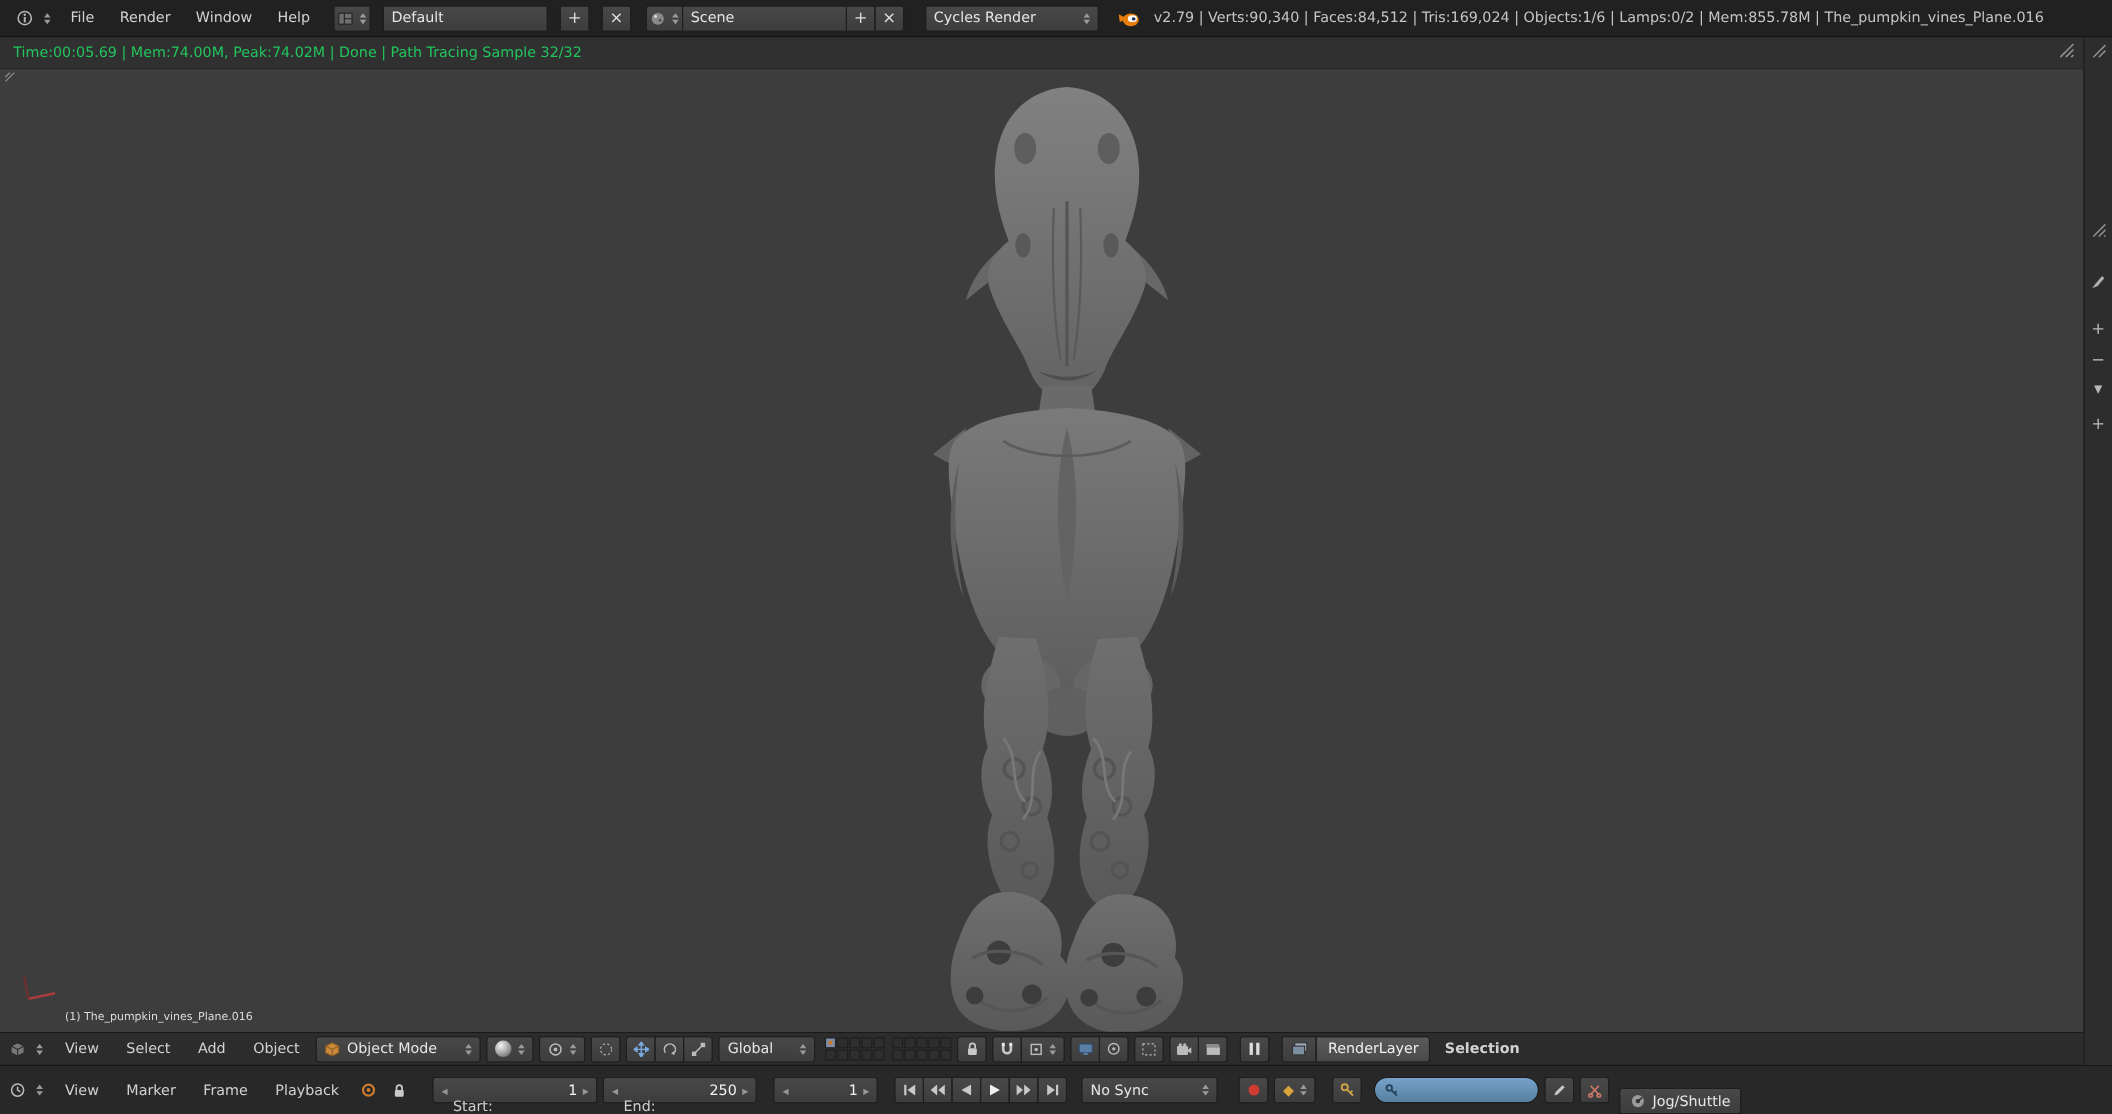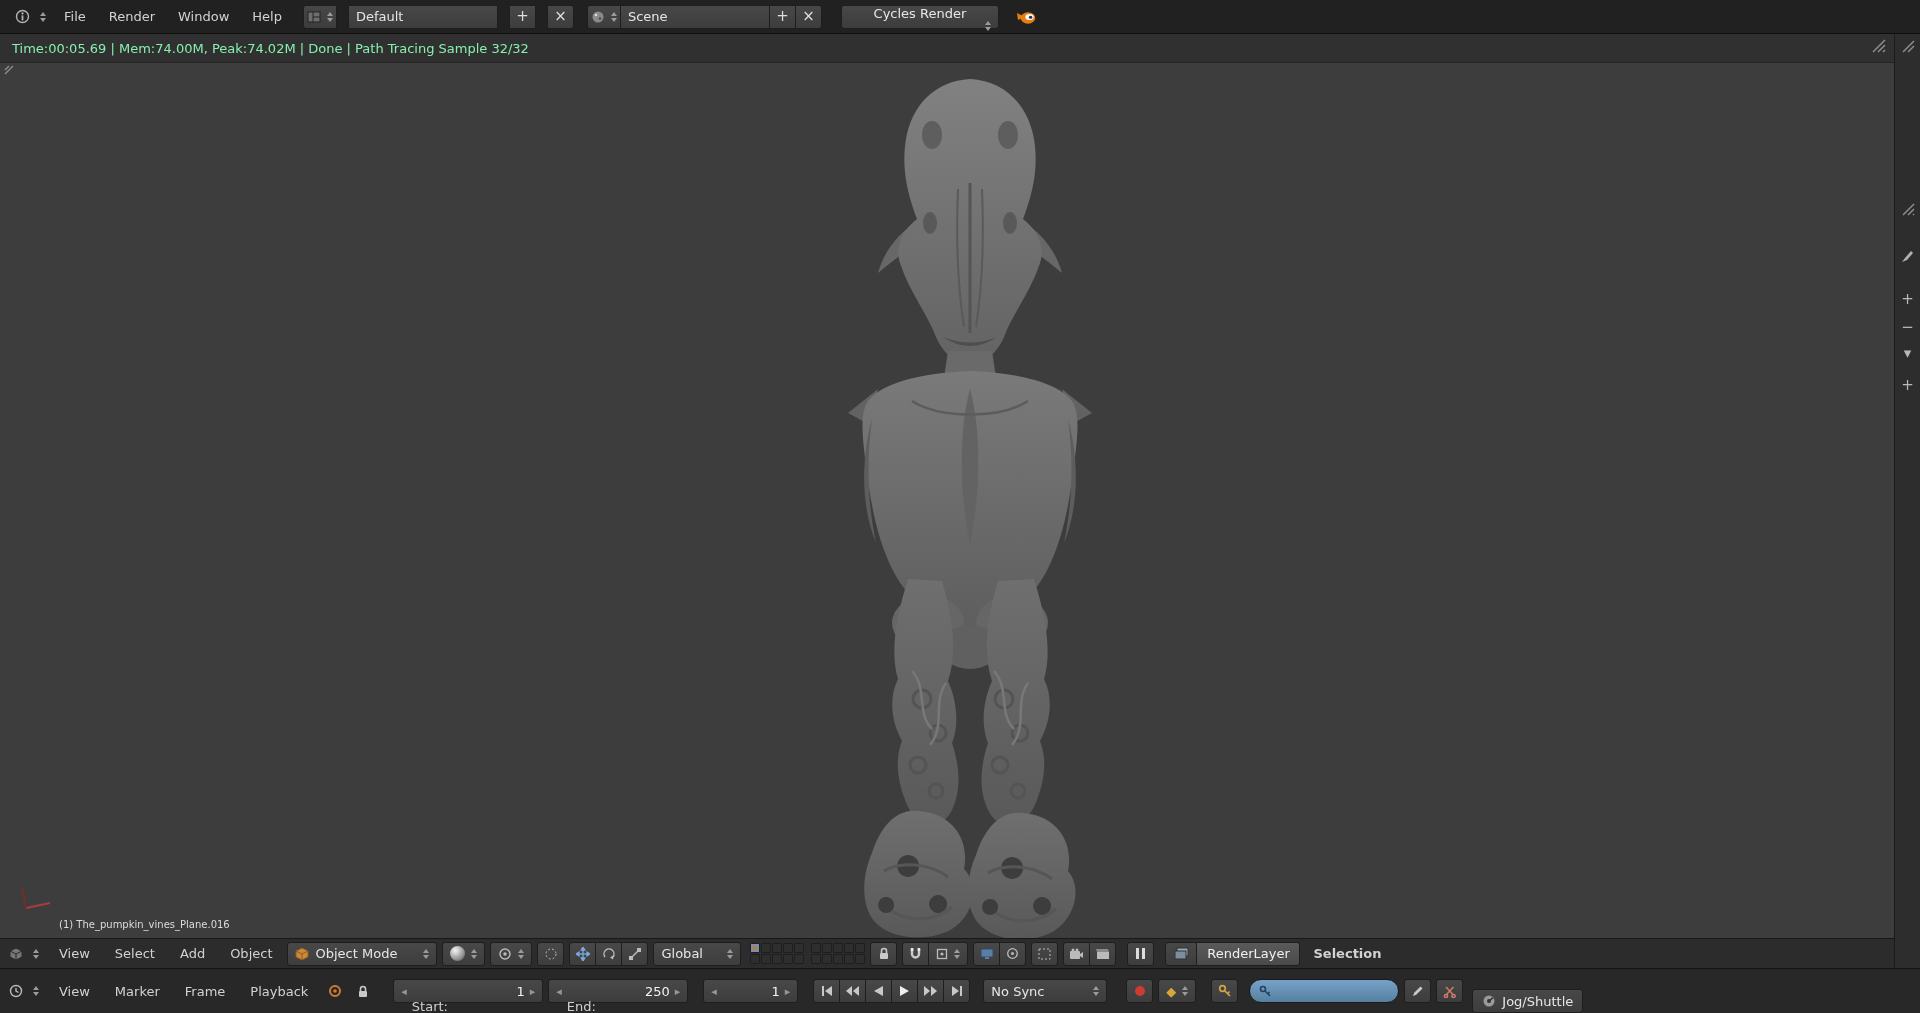--- a/index.html
+++ b/index.html
@@ -4,21 +4,21 @@
 <style>
   *{margin:0;padding:0;box-sizing:border-box;}
   html,body{width:1920px;height:1013px;overflow:hidden;}
   body{font-family:"DejaVu Sans","Liberation Sans",sans-serif;font-size:13px;color:#cccccc;background:#3d3d3d;}
   #app{width:100%;height:100%;display:flex;flex-direction:column;}
 
   
   .info-hdr{flex:0 0 34px;background:#212121;border-bottom:1px solid #0f0f0f;display:flex;align-items:center;padding:0 10px;gap:3px;}
   .main{flex:1 1 auto;display:flex;min-height:0;}
   .v3d{flex:1 1 auto;display:flex;flex-direction:column;min-width:0;}
-  .status-band{flex:0 0 29px;background:#303030;border-bottom:1px solid #262626;display:flex;align-items:center;padding:0 12px;color:#86efac;position:relative;}
+  .status-band{flex:0 0 29px;background:#303030;border-bottom:1px solid #262626;display:flex;align-items:center;padding:0 12px;color:#22c55e;position:relative;}
   .viewport{flex:1 1 auto;position:relative;background:#3d3d3d;overflow:hidden;}
   .v3d-hdr{flex:0 0 30px;background:#2c2c2c;border-top:1px solid #181818;display:flex;align-items:center;padding:0 4px;gap:5px;}
   .strip{flex:0 0 26px;background:#2d2d2d;border-left:1px solid #1b1b1b;position:relative;}
   .tl-hdr{flex:0 0 33px;background:#282828;border-top:1px solid #141414;display:flex;align-items:center;padding:0 4px;gap:5px;}
 
   .menu{padding:0 10px;color:#d2d2d2;cursor:default;white-space:nowrap;}
   .spacer{flex:1 1 auto;}
 
   
   .ctl{height:24px;background:linear-gradient(#484848,#3d3d3d);border:1px solid #1e1e1e;border-radius:3px;display:inline-flex;align-items:center;padding:0 7px;color:#e6e6e6;white-space:nowrap;}
@@ -144,35 +144,36 @@
           <span class="tx">Scene</span>
         </span>
       <span class="ctl ibtn">
           <span class="glyph">+</span>
         </span>
       <span class="ctl ibtn">
           <span class="glyph">×</span>
         </span>
     </span>
 
-    <span class="ctl engine-dd" style="margin-left:16px;flex-direction:column;">
+    <span class="ctl engine-dd" style="margin-left:16px;">
       <span>Cycles Render</span>
       <span class="dd">
           <i class="u"></i>
           <i class="d"></i>
         </span>
     </span>
 
     <svg width="20" height="16" viewBox="0 0 20 16" style="margin-left:14px;">
       <path d="M1 4 L9 8 L2 11 Z" fill="#e87d0d"></path>
       <ellipse cx="12" cy="9" rx="7.3" ry="5.8" fill="#e87d0d"></ellipse>
       <ellipse cx="13.5" cy="8" rx="4.2" ry="3.1" fill="#ffffff"></ellipse>
       <ellipse cx="14.6" cy="8.2" rx="1.7" ry="1.5" fill="#1b2d57"></ellipse>
     </svg>
 
+    <span class="stats">v2.79 | Verts:90,340 | Faces:84,512 | Tris:169,024 | Objects:1/6 | Lamps:0/2 | Mem:855.78M | The_pumpkin_vines_Plane.016</span>
     <span class="spacer"></span>
   </header>
 
   <div class="main">
 
     <div class="v3d">
 
       <div class="status-band">
         <span>Time:00:05.69 | Mem:74.00M, Peak:74.02M | Done | Path Tracing Sample 32/32</span>
         <svg class="corner tr" width="15" height="15">

